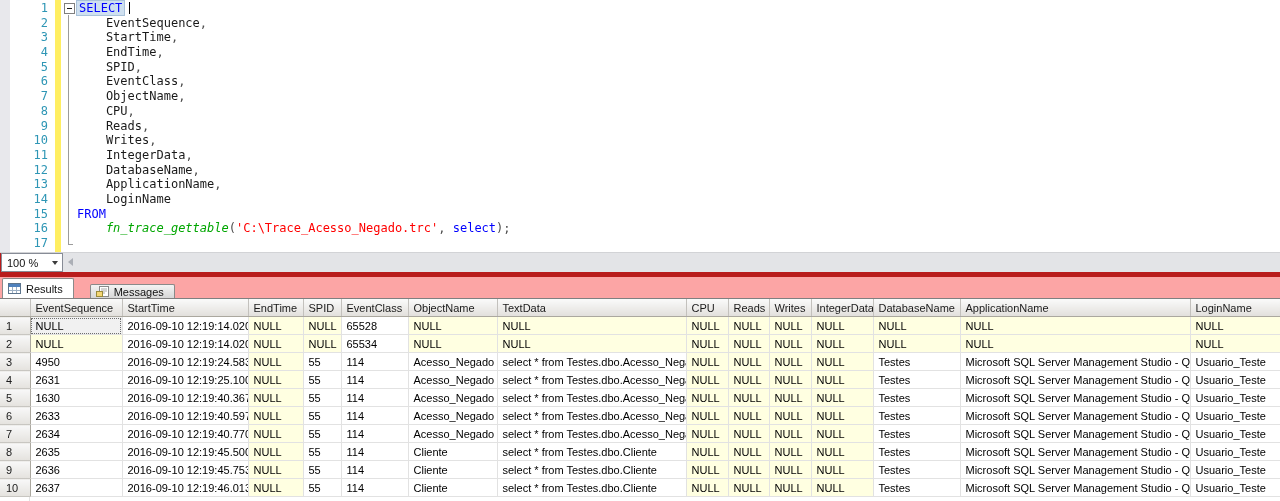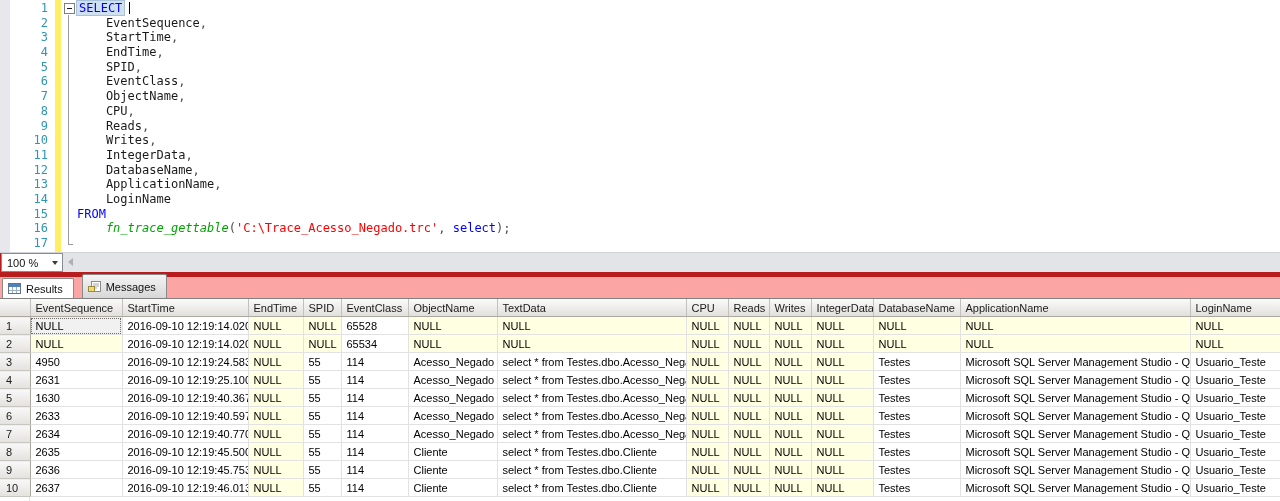--- a/index.html
+++ b/index.html
@@ -44,21 +44,21 @@
   .scroll-left-icon { position:absolute; left:5px; top:5px; width:0; height:0;
                       border-top:4px solid transparent; border-bottom:4px solid transparent;
                       border-right:5px solid #ABAFB6; }
 
   
   .tab-strip { height:21px; background:#fca5a5; display:flex; align-items:flex-end; padding-left:2px; }
   .tab { display:flex; align-items:center; gap:5px; font-size:11px; color:#111;
          padding:0 10px 0 5px; border:1px solid #8A8A8A; border-bottom:none;
          border-radius:2px 2px 0 0; box-sizing:border-box; }
   .tab.active { background:#fff; height:20px; }
-  .tab.inactive { background:linear-gradient(#F4F4F4,#D7D7D7); height:24px; margin-left:8px; }
+  .tab.inactive { background:linear-gradient(#F4F4F4,#D7D7D7); height:14px; margin-left:16px; }
   .tab-icon { display:flex; align-items:center; }
 
   
   .grid-wrap { height:204px; background:#fff; border-top:1px solid #808080;
                position:relative; overflow:hidden; box-sizing:border-box; }
   .grid-wrap::after { content:""; position:absolute; left:29px; top:0; bottom:0;
                       width:1px; background:#E2E2E2; z-index:0; }
   table { border-collapse:collapse; table-layout:fixed; width:1280px; font-size:11px;
           position:relative; z-index:1; }
   th, td { overflow:hidden; white-space:nowrap; font-weight:normal; text-align:left; }

